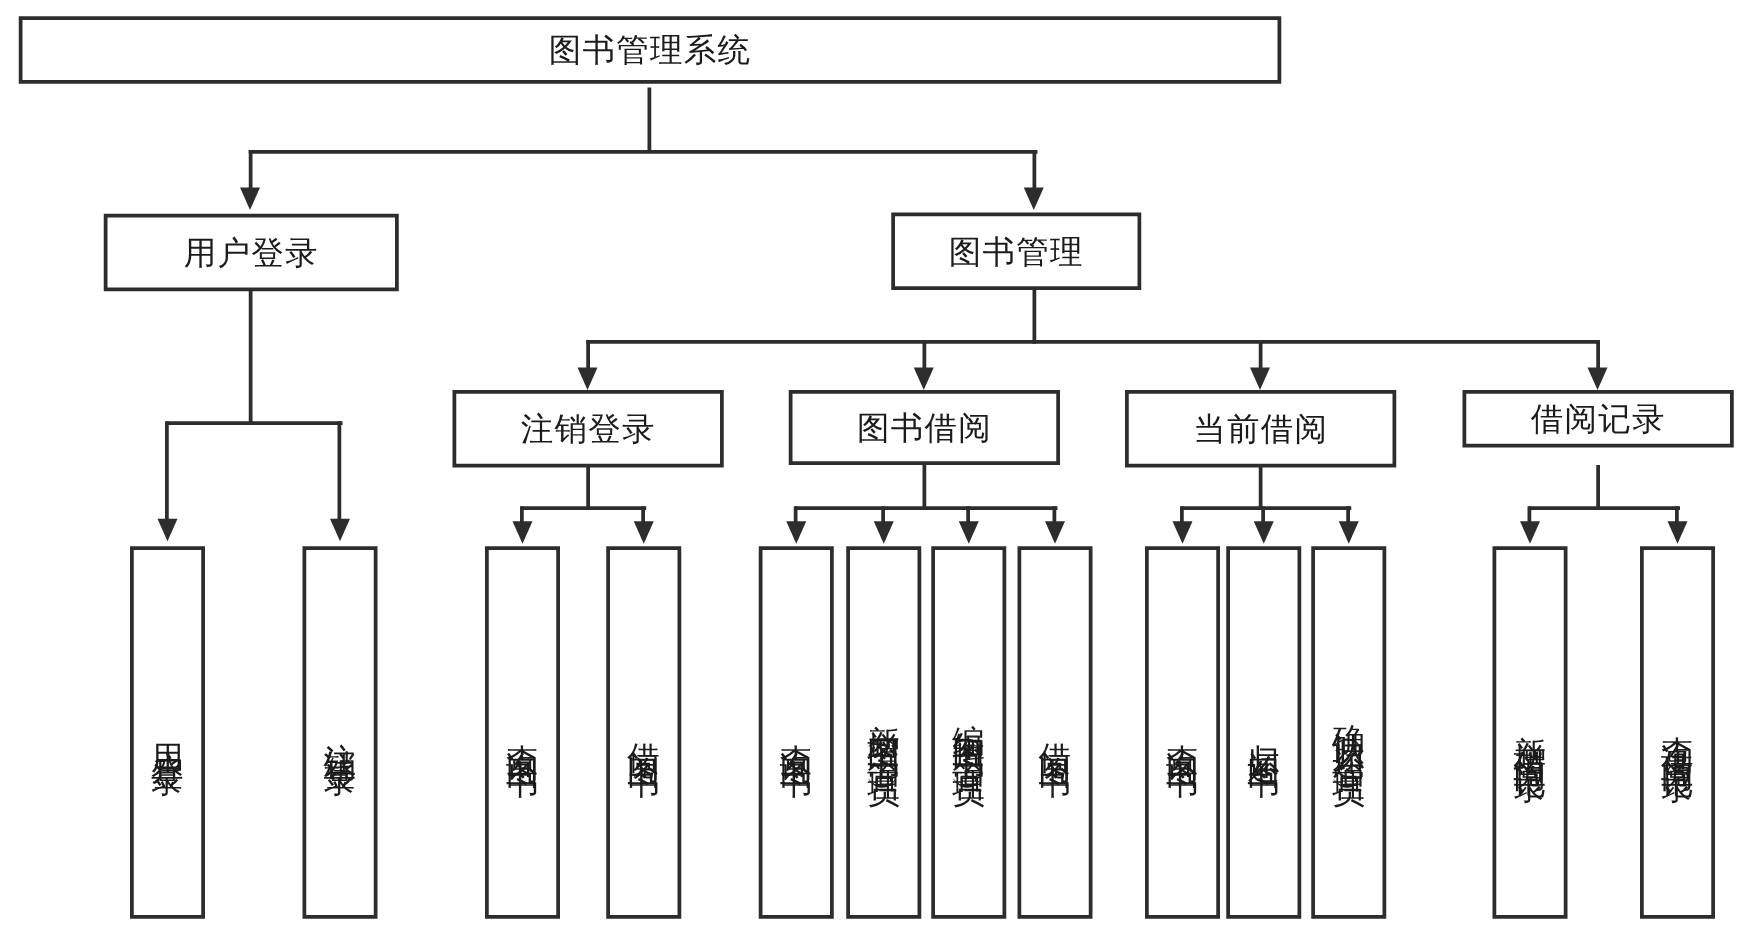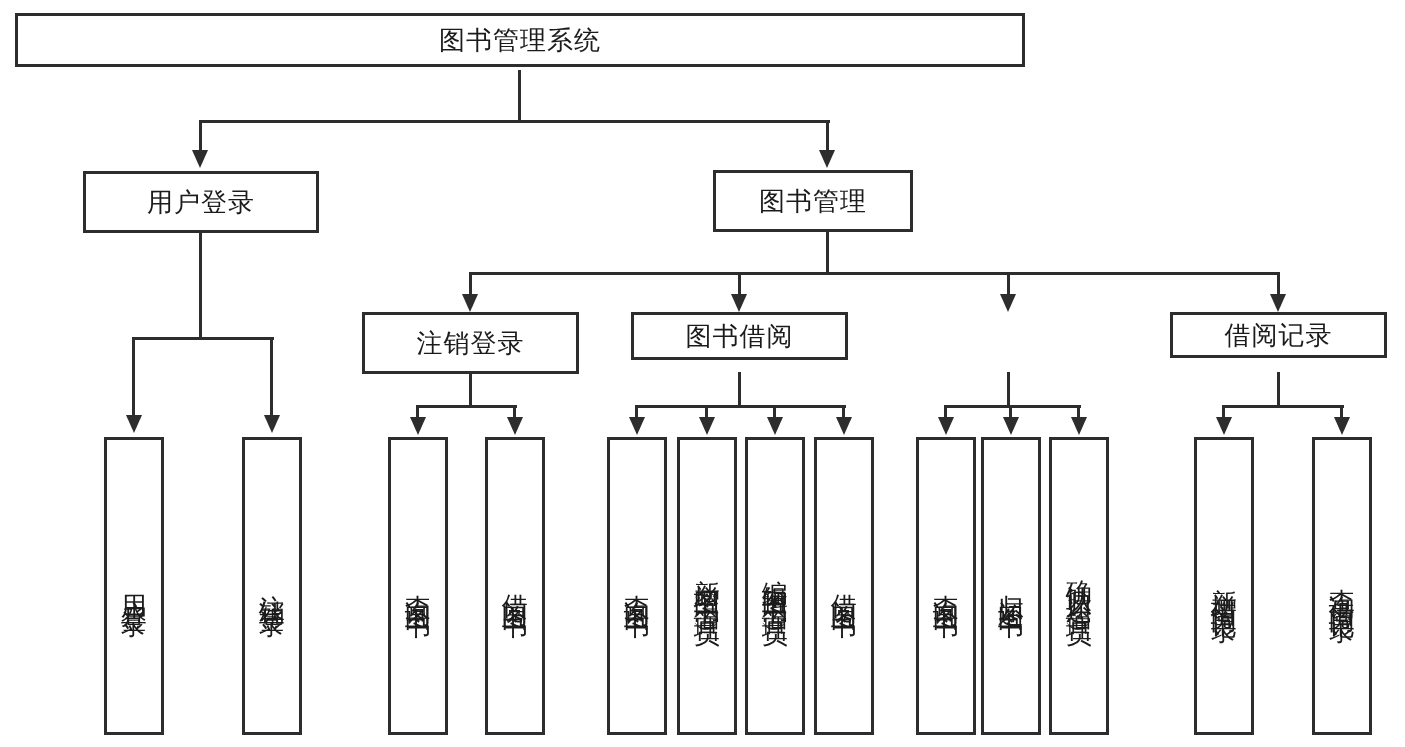--- a/index.html
+++ b/index.html
@@ -61,22 +61,25 @@
   <div class="box hbox" style="left:83px; top:171px; width:236px; height:62px;">
     <span>用户登录</span>
   </div>
   <div class="box hbox" style="left:713px; top:170px; width:200px; height:62px;">
     <span>图书管理</span>
   </div>
 
   <div class="box hbox" style="left:362px; top:312px; width:217px; height:62px;">
     <span>注销登录</span>
   </div>
-  <div class="box hbox" style="left:631px; top:312px; width:217px; height:48px;">
+  <div class="box hbox" style="left:631px; top:312px; width:217px; height:60px;">
     <span>图书借阅</span>
+  </div>
+  <div class="box hbox" style="left:900px; top:312px; width:217px; height:62px;">
+    <span>当前借阅</span>
   </div>
   <div class="box hbox" style="left:1170px; top:312px; width:217px; height:46px;">
     <span>借阅记录</span>
   </div>
 
   <div class="box vbox" style="left:104px; top:437px; width:60px; height:298px;">
     <span class="vtext">用户登录</span>
   </div>
   <div class="box vbox" style="left:242px; top:437px; width:60px; height:298px;">
     <span class="vtext">注销登录</span>

